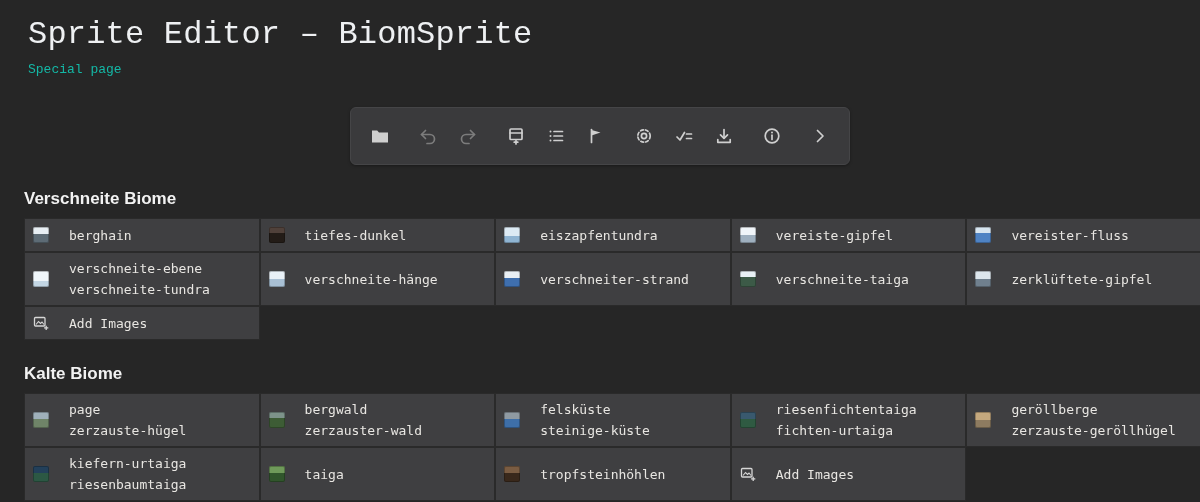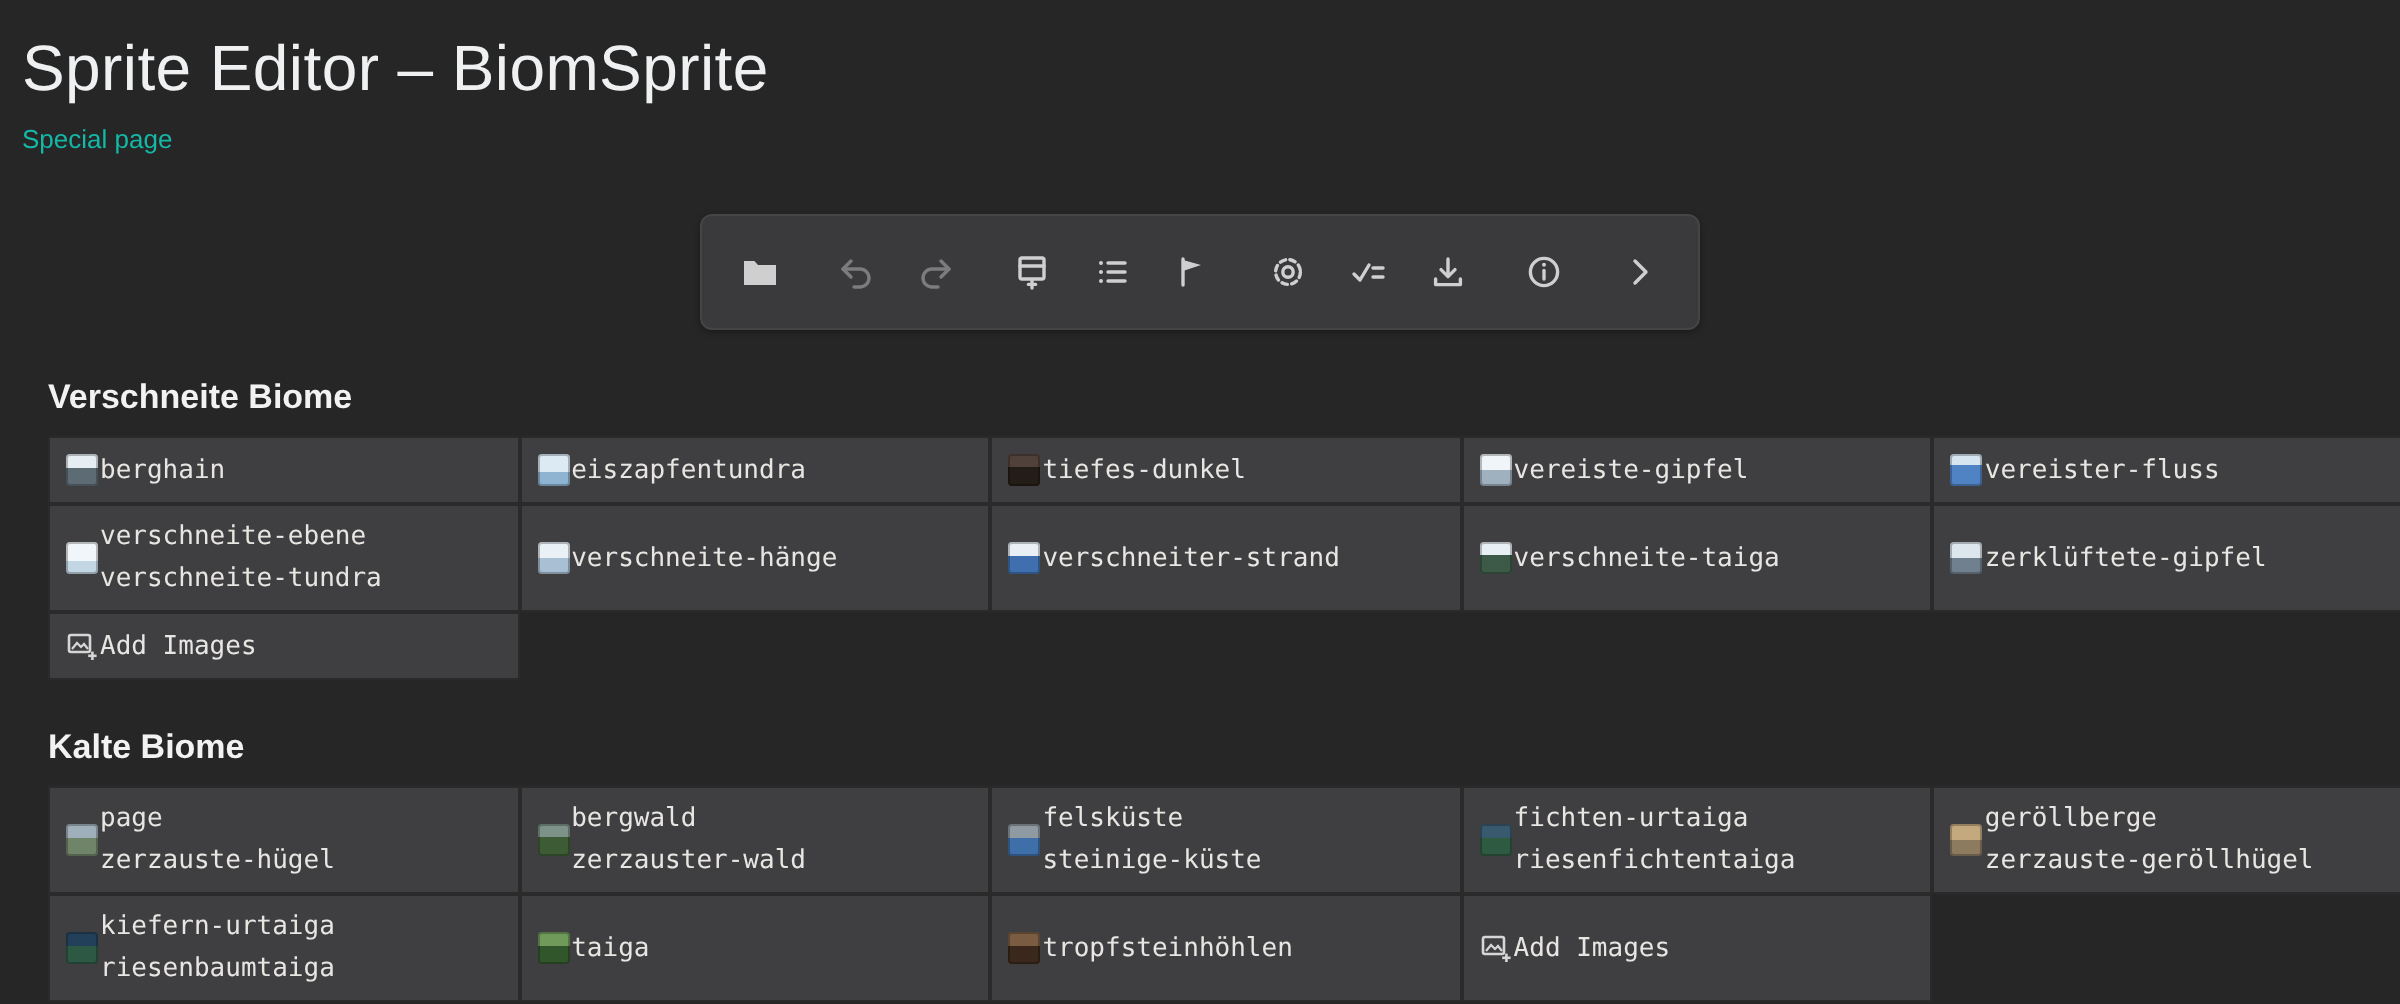--- a/index.html
+++ b/index.html
@@ -3,21 +3,21 @@
 <meta charset="utf-8">
 <style>
   html,body{margin:0;padding:0;}
   body{
     width:1200px;height:502px;overflow:hidden;
     background:#262626;
     font-family:"Liberation Sans", sans-serif;
     color:#e8e8e6;
   }
   
-  .header{padding:16px 12px 0 11px;}
+  .header{padding:16px 12px 0 28px;font-family:Liberation Mono, monospace;}
   .page-title{
     margin:0;font-size:32px;font-weight:400;color:#eef0f2;letter-spacing:.2px;
   }
   .page-subtitle{margin:9px 0 0 0;font-size:13px;color:#14b8a6;}
   
   .toolbar{
     margin:30px auto 0 auto;width:max-content;height:56px;
     background:#3a3a3c;border:1px solid #454547;border-radius:6px;
     display:flex;align-items:center;padding:0 16px;gap:22px;
     box-shadow:0 1px 3px rgba(0,0,0,.35);
@@ -34,21 +34,21 @@
   
   .section{margin:0 24px;}
   .section-title{
     margin:24px 0 9px 0;font-size:17px;font-weight:700;color:#f2f2f2;
   }
   .grid{
     display:grid;grid-template-columns:repeat(5,1fr);width:1178px;
   }
   .cell{
     background:#3f3f41;border:1px solid #2a2a2a;
-    padding:5px 8px;display:flex;align-items:center;gap:1px;
+    padding:5px 8px;display:flex;align-items:center;gap:20px;
     font-family:"DejaVu Sans Mono", monospace;font-size:13px;color:#e8e6e2;
     cursor:pointer;min-height:22px;
   }
   .lines{display:flex;flex-direction:column;}
   .ln{line-height:21px;white-space:nowrap;}
   
   .th{width:16px;height:16px;flex:0 0 16px;border-radius:2px;
       box-shadow:inset 0 0 0 1px rgba(0,0,0,.25);}
   .th-berghain{background:linear-gradient(180deg,#e7eef3 0 45%,#5d6b75 45% 100%);}
   .th-eiszapfentundra{background:linear-gradient(180deg,#dceaf4 0 55%,#8fb4d2 55% 100%);}
@@ -170,29 +170,29 @@
   <h2 class="section-title">Verschneite Biome</h2>
   <div class="grid">
 
     <div class="cell">
       <span class="th th-berghain"></span>
       <span class="lines">
           <span class="ln">berghain</span>
         </span>
     </div>
     <div class="cell">
+      <span class="th th-tiefes-dunkel"></span>
+      <span class="lines">
+          <span class="ln">tiefes-dunkel</span>
+        </span>
+    </div>
+    <div class="cell">
       <span class="th th-eiszapfentundra"></span>
       <span class="lines">
           <span class="ln">eiszapfentundra</span>
-        </span>
-    </div>
-    <div class="cell">
-      <span class="th th-tiefes-dunkel"></span>
-      <span class="lines">
-          <span class="ln">tiefes-dunkel</span>
         </span>
     </div>
     <div class="cell">
       <span class="th th-vereiste-gipfel"></span>
       <span class="lines">
           <span class="ln">vereiste-gipfel</span>
         </span>
     </div>
     <div class="cell">
       <span class="th th-vereister-fluss"></span>
@@ -269,22 +269,22 @@
     <div class="cell">
       <span class="th th-felskueste"></span>
       <span class="lines">
         <span class="ln">felsküste</span>
         <span class="ln">steinige-küste</span>
       </span>
     </div>
     <div class="cell">
       <span class="th th-fichten-urtaiga"></span>
       <span class="lines">
+        <span class="ln">riesenfichtentaiga</span>
         <span class="ln">fichten-urtaiga</span>
-        <span class="ln">riesenfichtentaiga</span>
       </span>
     </div>
     <div class="cell">
       <span class="th th-geroellberge"></span>
       <span class="lines">
         <span class="ln">geröllberge</span>
         <span class="ln">zerzauste-geröllhügel</span>
       </span>
     </div>
 

